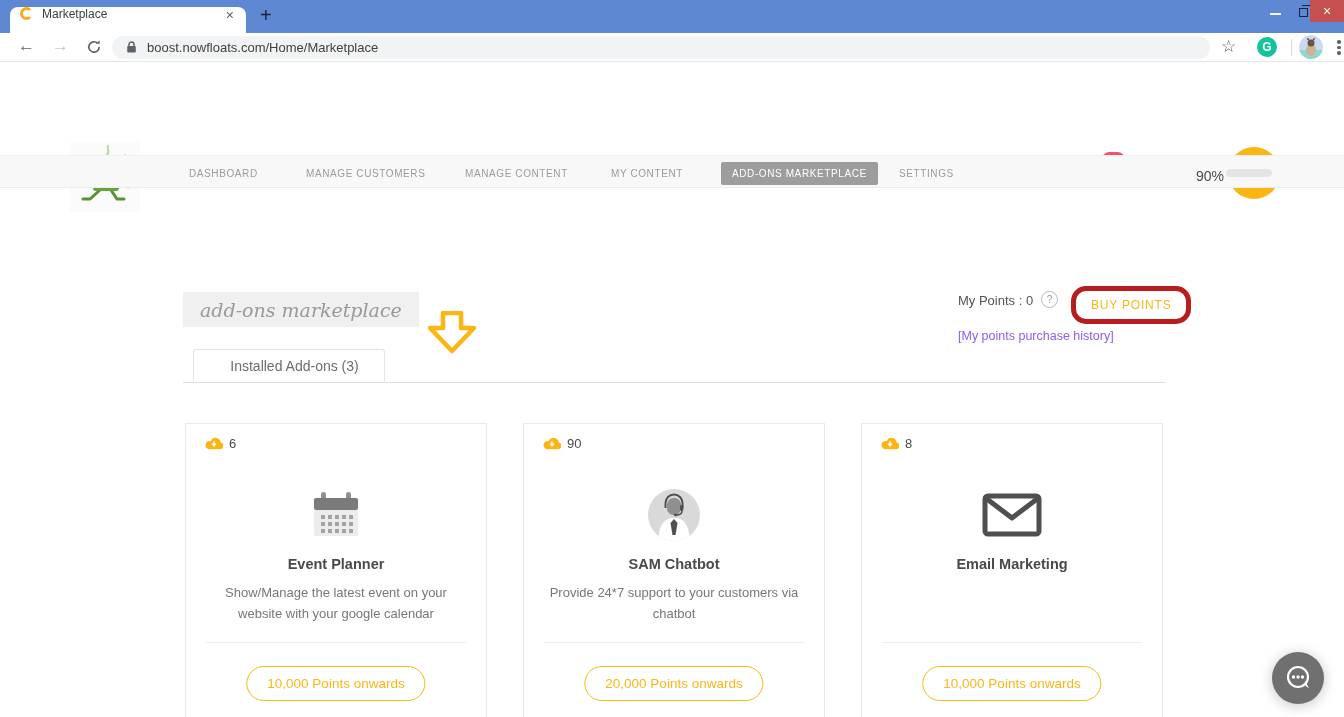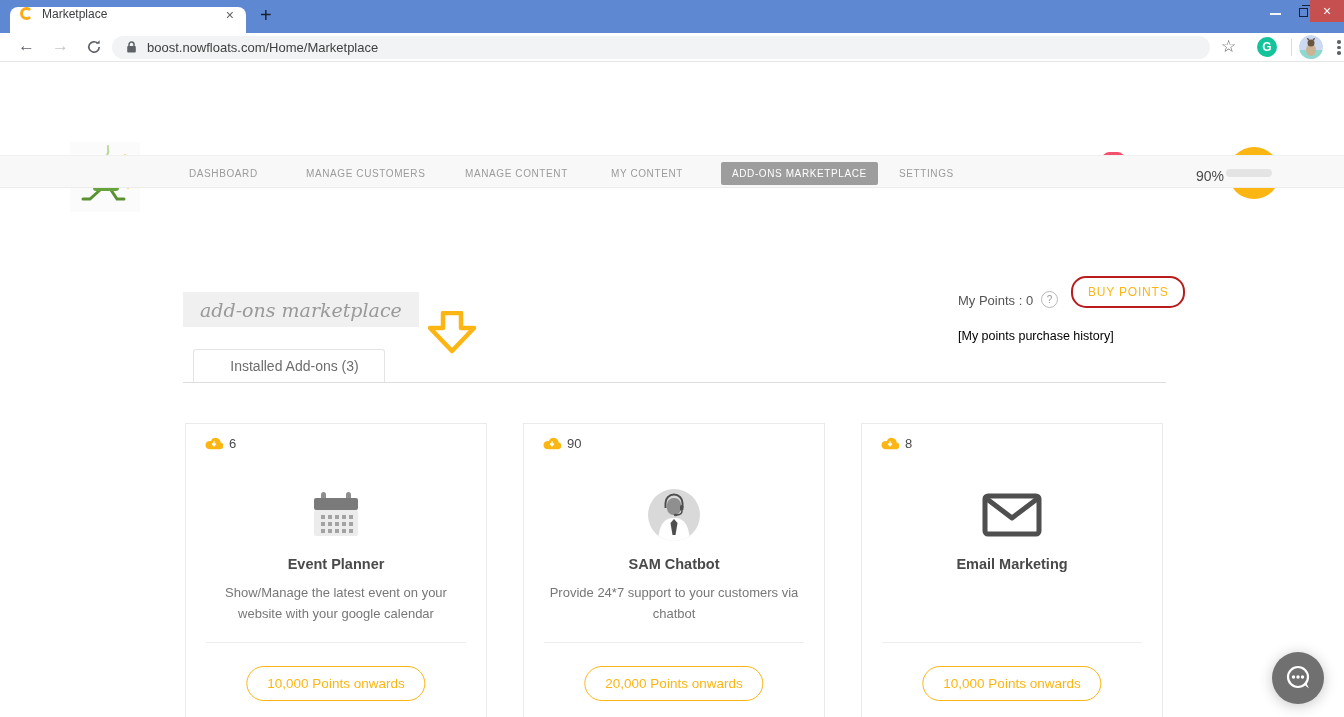--- a/index.html
+++ b/index.html
@@ -62,23 +62,23 @@
 
   
   .heading-box { position:absolute; left:183px; top:292px; height:35px; padding:0 17px; background:#f0f0f0;
                  display:flex; align-items:center; }
   .heading-text { font-family:"DejaVu Serif", serif; font-style:italic; font-size:19px; color:#999; }
   .guide-arrow { position:absolute; left:428px; top:311px; }
 
   .points-label { position:absolute; left:958px; top:293px; font-size:13px; color:#555; }
   .help-circle { position:absolute; left:1041px; top:291px; width:17px; height:17px; border:1.5px solid #b7b7b7;
                  border-radius:50%; color:#9a9a9a; font-size:10px; display:flex; align-items:center; justify-content:center; }
-  .buy-points { position:absolute; left:1071px; top:276px; padding:7px 15px; border:2px solid #b91c1c;
+  .buy-points { position:absolute; left:1071px; top:286px; padding:7px 15px; border:5px solid #b91c1c;
                 border-radius:15px; background:#fff; color:#fcb614; font-size:12px; letter-spacing:.8px; }
-  .history-link { position:absolute; left:958px; top:329px; font-size:12.5px; color:#000000;text-align:center; }
+  .history-link { position:absolute; left:958px; top:329px; font-size:12.5px; color:#8b5cf6;text-align:center; }
 
   .tabs-row { position:absolute; left:183px; top:350px; width:983px; height:33px;
               border-bottom:1px solid #ddd; display:flex; align-items:flex-end; }
   .tab-btn { height:33px; display:flex; align-items:center; justify-content:center; font-size:14px;
              background:#fff; border-radius:3px 3px 0 0; }
   .tab-btn.active { width:163px; border:1px solid #ddd; border-bottom:1px solid #fff; margin-bottom:-1px;
                     font-weight:bold; color:#3a3a3a; }
   .tab-btn.inactive { width:192px; margin-left:10px; border:1px solid #e4e4e4; border-bottom:none; color:#6d6d6d;padding-left:11px; }
 
   

